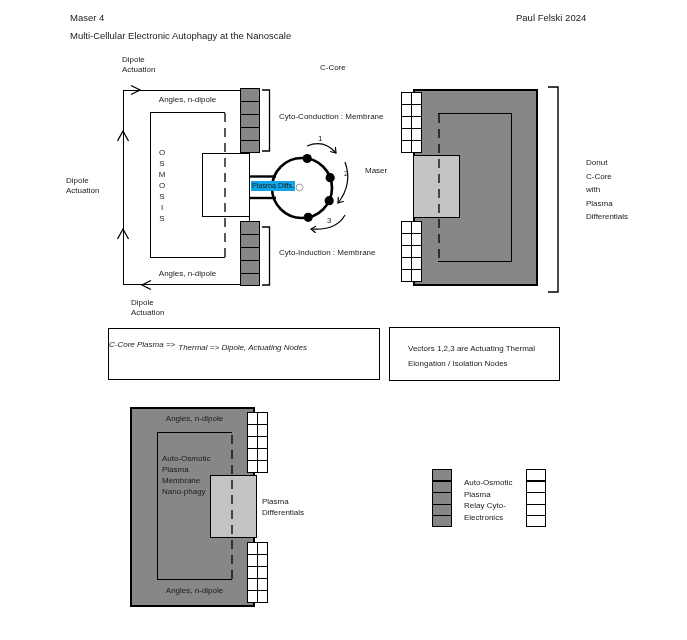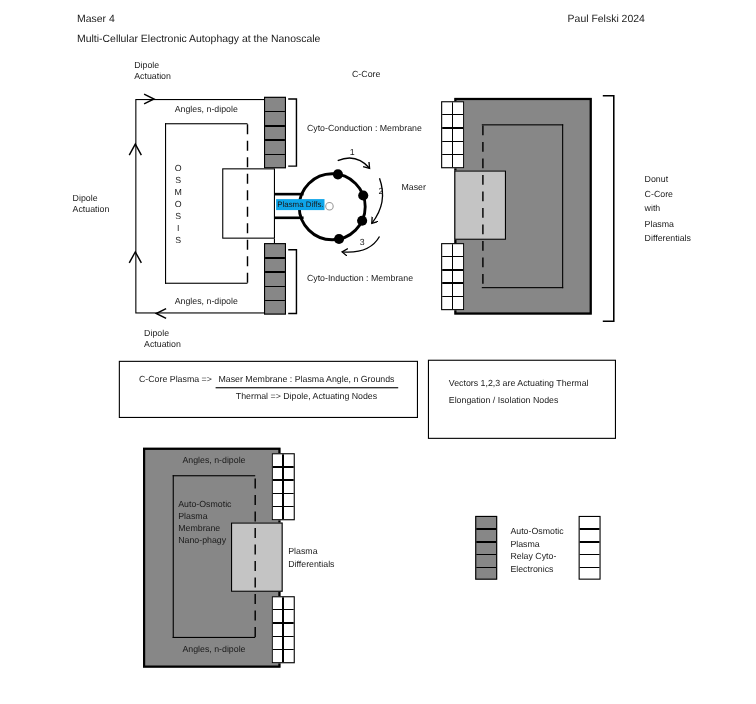--- a/index.html
+++ b/index.html
@@ -49,29 +49,28 @@
 
   <div class="graybox" style="left:130px;top:407px;width:125px;height:200px;"></div>
   <div class="innerbox" style="left:157px;top:432px;width:75px;height:148px;border-right:none;"></div>
   <div class="lightbox" style="left:210px;top:475px;width:47px;height:63px;"></div>
   <div class="grid2x5" style="left:247px;top:412px;"></div>
   <div class="grid2x5" style="left:247px;top:542px;"></div>
 
   <div class="lstack" style="left:432px;top:469px;background-color:#878787;"></div>
   <div class="lstack" style="left:526px;top:469px;background-color:#fff;"></div>
 
-  <div class="notebox" style="left:108px;top:328px;width:272px;height:52px;display:flex;justify-content:center;align-items:flex-start;padding-top:11px;">
+  <div class="notebox" style="left:108px;top:328px;width:272px;height:52px;display:flex;align-items:flex-start;padding-top:11px;font-style:italic;">
     <span>C-Core Plasma =&gt;</span>
       <span style="width:3px;"></span>
     <span class="frac">
-      <span class="num">Maser Membrane : Plasma Angle, n Grounds</span>
       <span class="den">Thermal =&gt; Dipole, Actuating Nodes</span>
     </span>
   </div>
-  <div class="notebox" style="left:389px;top:327px;width:171px;height:72px;padding:13px 0 0 18px;white-space:pre-line;line-height:15px;">Vectors 1,2,3 are Actuating Thermal
+  <div class="notebox" style="left:389px;top:327px;width:171px;height:54px;padding:13px 0 0 18px;white-space:pre-line;line-height:15px;">Vectors 1,2,3 are Actuating Thermal
 Elongation / Isolation Nodes</div>
 
   <svg id="svg-overlay" width="687" height="640" viewBox="0 0 687 640">
     <defs>
       <marker id="ah" markerWidth="9" markerHeight="9" refX="5" refY="3.5" orient="auto" markerUnits="userSpaceOnUse">
         <path d="M0,0 L5,3.5 L0,7" fill="none" stroke="#000" stroke-width="1.2"></path>
       </marker>
     </defs>
 
     <line x1="225" y1="113" x2="225" y2="258" stroke="#000" stroke-width="1.3" stroke-dasharray="9 6"></line>

